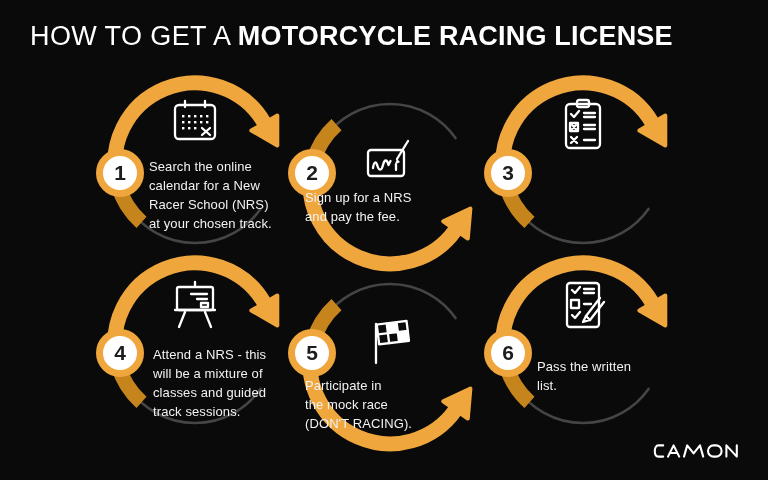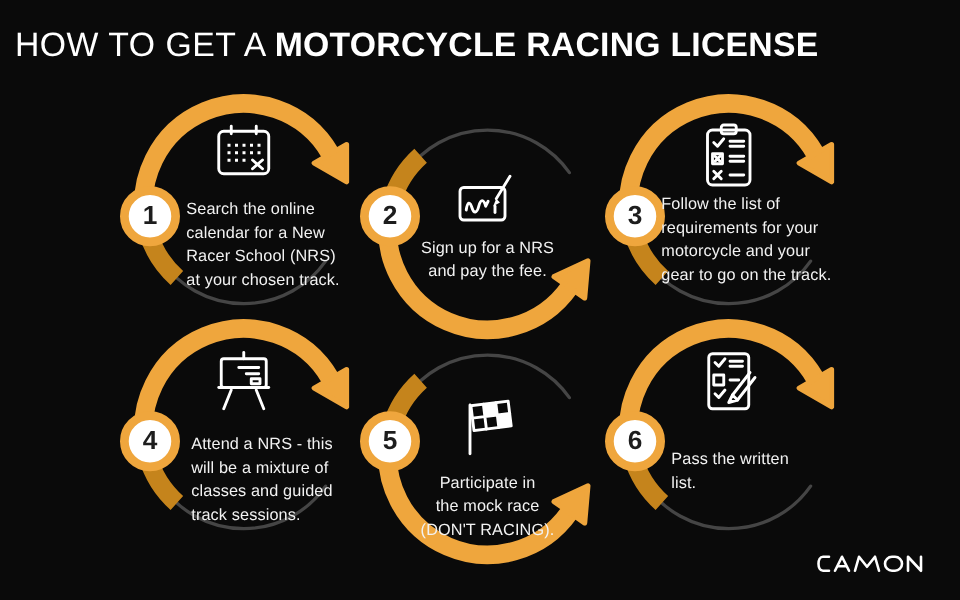--- a/index.html
+++ b/index.html
@@ -8,21 +8,21 @@
     --accent-dark:#C5841C;
     --arc-gray:#454545;
     --text:#F2F2F2;
     --badge-number:#1d1d1d;
     --badge-fill:#ffffff;
   }
   *{margin:0;padding:0;box-sizing:border-box}
   html,body{width:768px;height:480px;background:var(--bg);overflow:hidden}
   body{font-family:"Liberation Sans", sans-serif;position:relative;color:var(--text)}
 
-  .title{position:absolute;left:12px;top:22px;font-size:27px;line-height:1.1;
+  .title{position:absolute;left:30px;top:22px;font-size:27px;line-height:1.1;
          color:#fff;font-weight:400;letter-spacing:.4px;white-space:nowrap}
   .title strong{font-weight:700;letter-spacing:.2px}
 
   .step{position:absolute;width:220px;height:220px}
   .step svg.arcs{position:absolute;inset:0;overflow:visible}
   .arc-gray{fill:none;stroke:var(--arc-gray);stroke-width:2.6;stroke-linecap:round}
   .arc-tail{fill:none;stroke:var(--accent-dark);stroke-width:15}
   .arc-main{fill:none;stroke:var(--accent);stroke-width:15}
   .arrowhead{fill:var(--accent);stroke:var(--accent);stroke-width:4;stroke-linejoin:round}
 
@@ -35,21 +35,21 @@
 
   .icon{position:absolute;width:56px;height:56px;left:82px;top:44px}
   .step--bottom .icon{top:60px}
   .icon svg{width:100%;height:100%}
   .ic{fill:none;stroke:#fff;stroke-width:2.3;stroke-linecap:round;stroke-linejoin:round}
   .ic-fill{fill:#fff;stroke:none}
   .ic-dot{fill:#fff;stroke:none}
 
   .step-text{position:absolute;left:64px;width:136px;font-size:13px;line-height:19px;
              color:var(--text);white-space:pre-line;letter-spacing:.1px}
-  .step--bottom .step-text{left:25px;width:170px;text-align:center}
+  .step--bottom .step-text{left:25px;width:170px;text-align:left}
 
   .logo{position:absolute;right:28px;bottom:20px;width:88px;height:18px}
   .logo svg{width:100%;height:100%}
   .lg{fill:none;stroke:#fff;stroke-width:2.6;stroke-linecap:round;stroke-linejoin:round}
 </style>
 </head>
 <body>
 
 <h1 class="title"><span>HOW TO GET A </span><strong>MOTORCYCLE RACING LICENSE</strong></h1>
 
@@ -130,24 +130,20 @@
       <rect class="ic" x="22" y="3" width="12" height="7" rx="2" fill="#0a0a0a"></rect>
       <path class="ic" d="M16 17 l3 3 l5 -6"></path>
       <path class="ic" d="M29 16 H40 M29 20 H40"></path>
       <rect class="ic" x="15" y="26" width="8" height="8"></rect>
       <path class="ic" d="M17 28 l4 4 M21 28 l-4 4"></path>
       <path class="ic" d="M29 28 H40 M29 32 H40"></path>
       <path class="ic" d="M16 40 l6 6 M22 40 l-6 6"></path>
       <path class="ic" d="M29 43 H40"></path>
     </svg>
   </div>
-  <div class="step-text" style="top:100px;left:56px;width:150px">Follow the list of
-requirements for your
-motorcycle and your
-gear to go on the track.</div>
 </div>
 
 <div class="step step--top" style="left:85px;top:233px">
   <svg class="arcs" viewBox="0 0 220 220">
     <path class="arc-gray" d="M44.5 155.9 A80 80 0 0 0 175.5 155.9"></path>
     <path class="arc-tail" d="M56.5 169.4 A80 80 0 0 1 33.1 132.1"></path>
     <path class="arc-main" d="M32.7 130.7 A80 80 0 0 1 179.3 70"></path>
     <path class="arrowhead" d="M192.3 62.5 L166.3 77.5 L192.3 92.5 Z"></path>
   </svg>
   <div class="badge">

